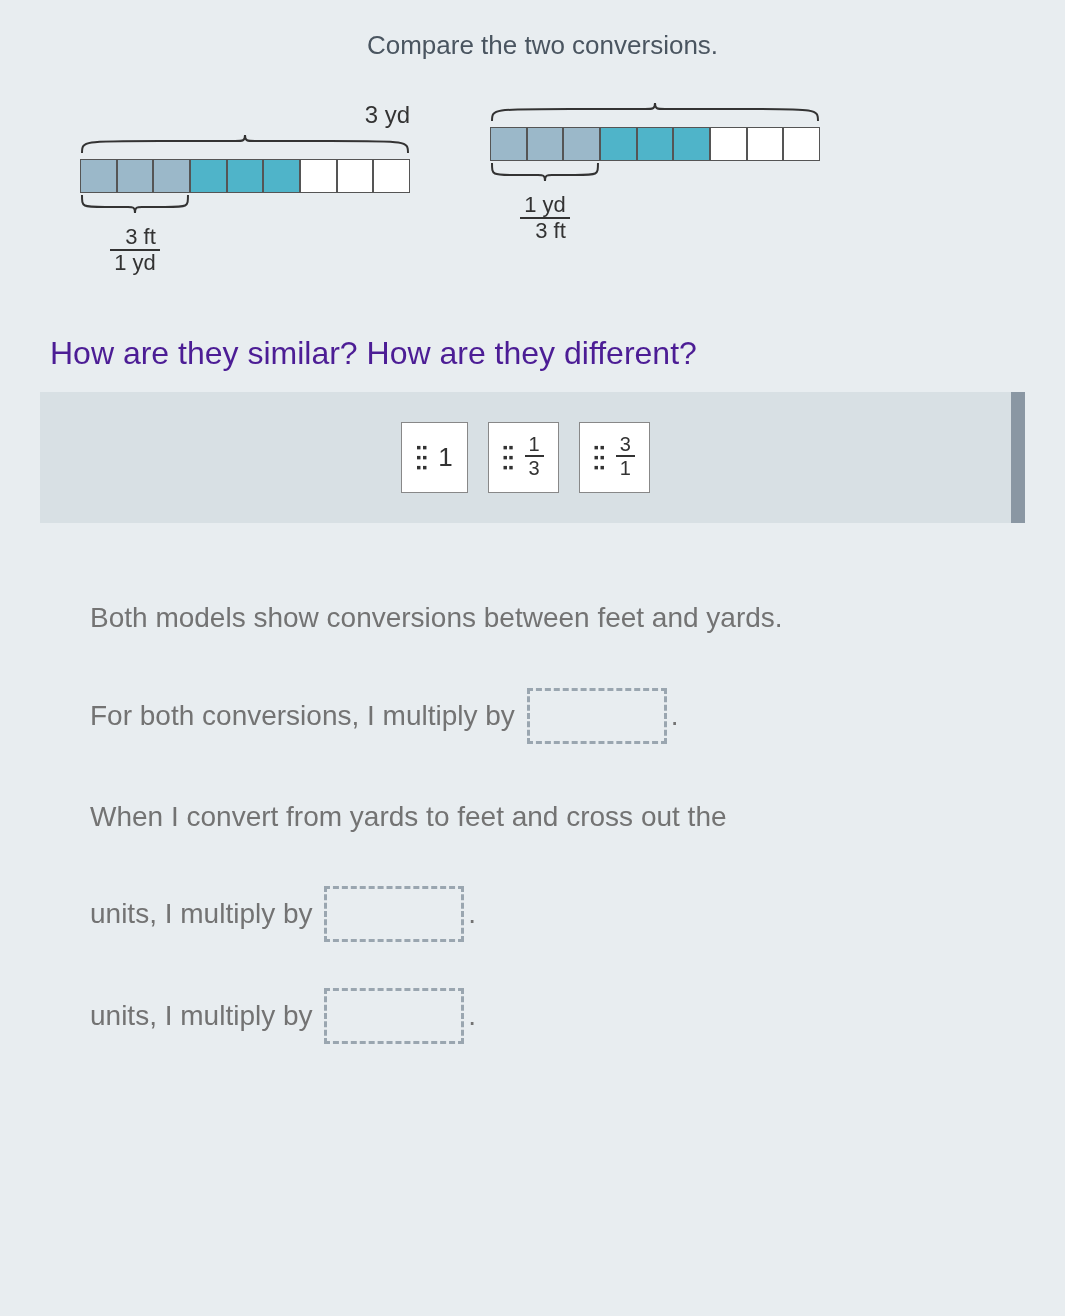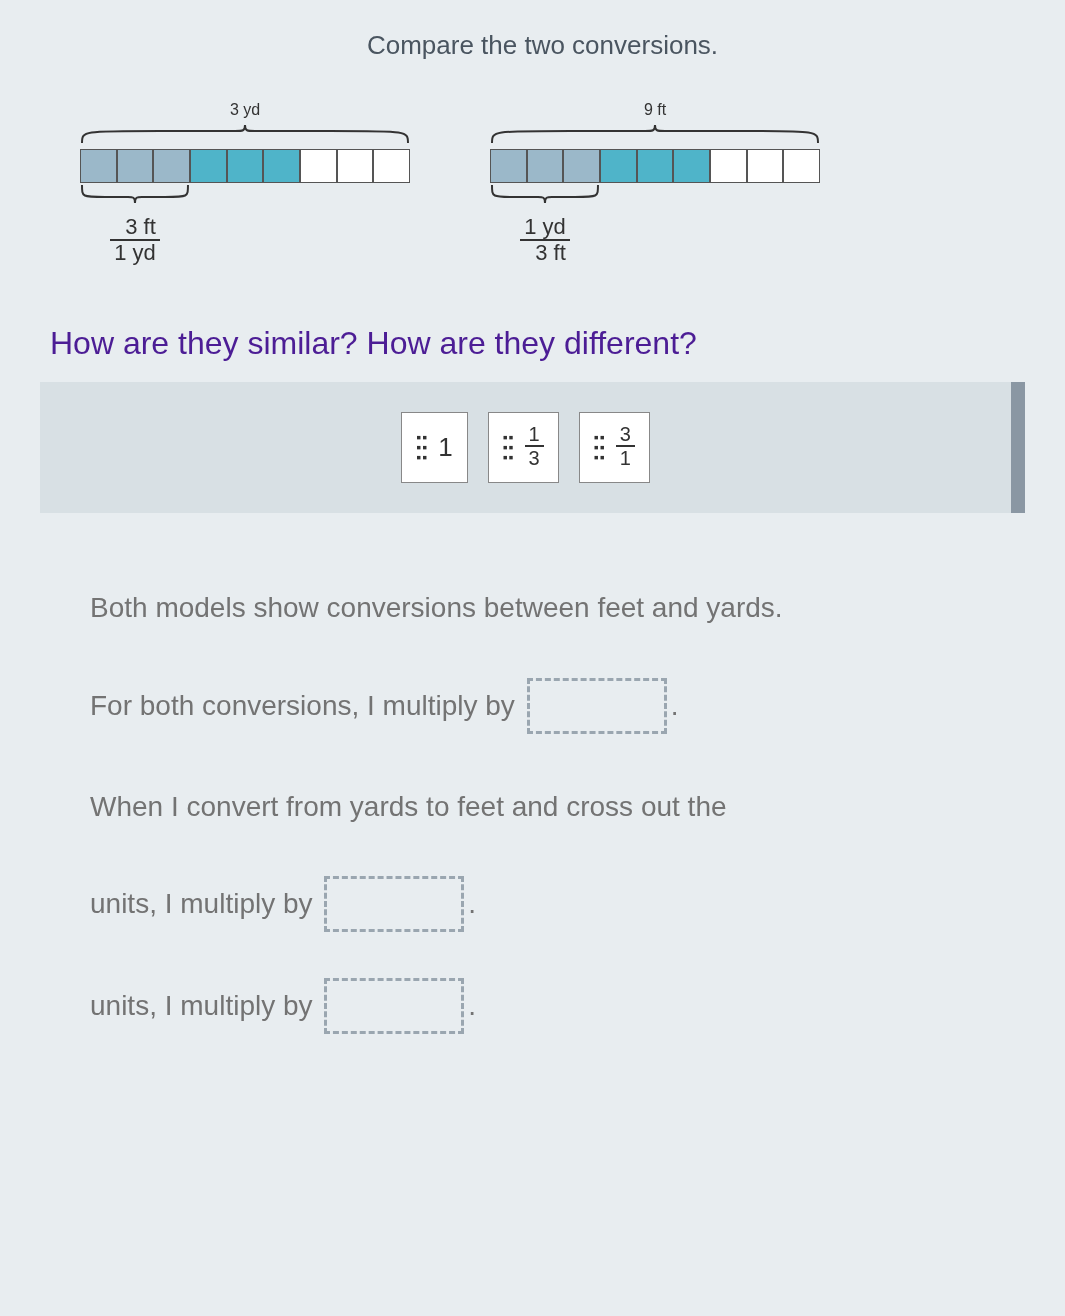--- a/index.html
+++ b/index.html
@@ -21,22 +21,22 @@
     display: flex;
     gap: 80px;
     padding-left: 40px;
     margin-bottom: 60px;
   }
   .diagram {
     position: relative;
     width: 330px;
   }
   .top-label {
-    text-align: center;
-    font-size: 16px;
+    text-align: right;
+    font-size: 24px;
     color: #333;
     margin-bottom: 4px;
   }
   .top-brace {
     width: 100%;
     height: 22px;
   }
   .bar {
     display: flex;
     border: 0;
@@ -152,21 +152,20 @@
     </svg>
     <div class="bot-frac">
       <span class="frac">
         <span class="num">3 ft</span>
         <span class="den">1 yd</span>
       </span>
     </div>
   </div>
 
   <div class="diagram">
-    <div class="top-label">9 ft</div>
     <svg class="top-brace" viewBox="0 0 330 22" preserveAspectRatio="none">
       <path d="M2 20 C2 8 2 8 80 8 L155 8 C163 8 165 8 165 2 C165 8 167 8 175 8 L250 8 C328 8 328 8 328 20" fill="none" stroke="#333" stroke-width="2"></path>
     </svg>
     <div class="bar">
       <div class="seg c1"></div>
       <div class="seg c1"></div>
       <div class="seg c1"></div>
       <div class="seg c2"></div>
       <div class="seg c2"></div>
       <div class="seg c2"></div>

